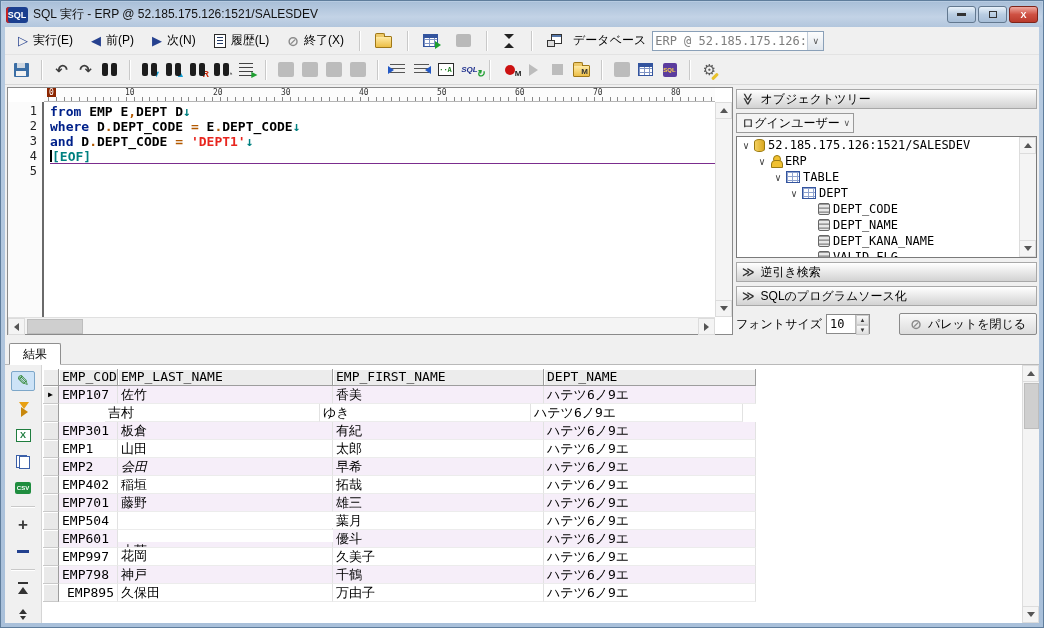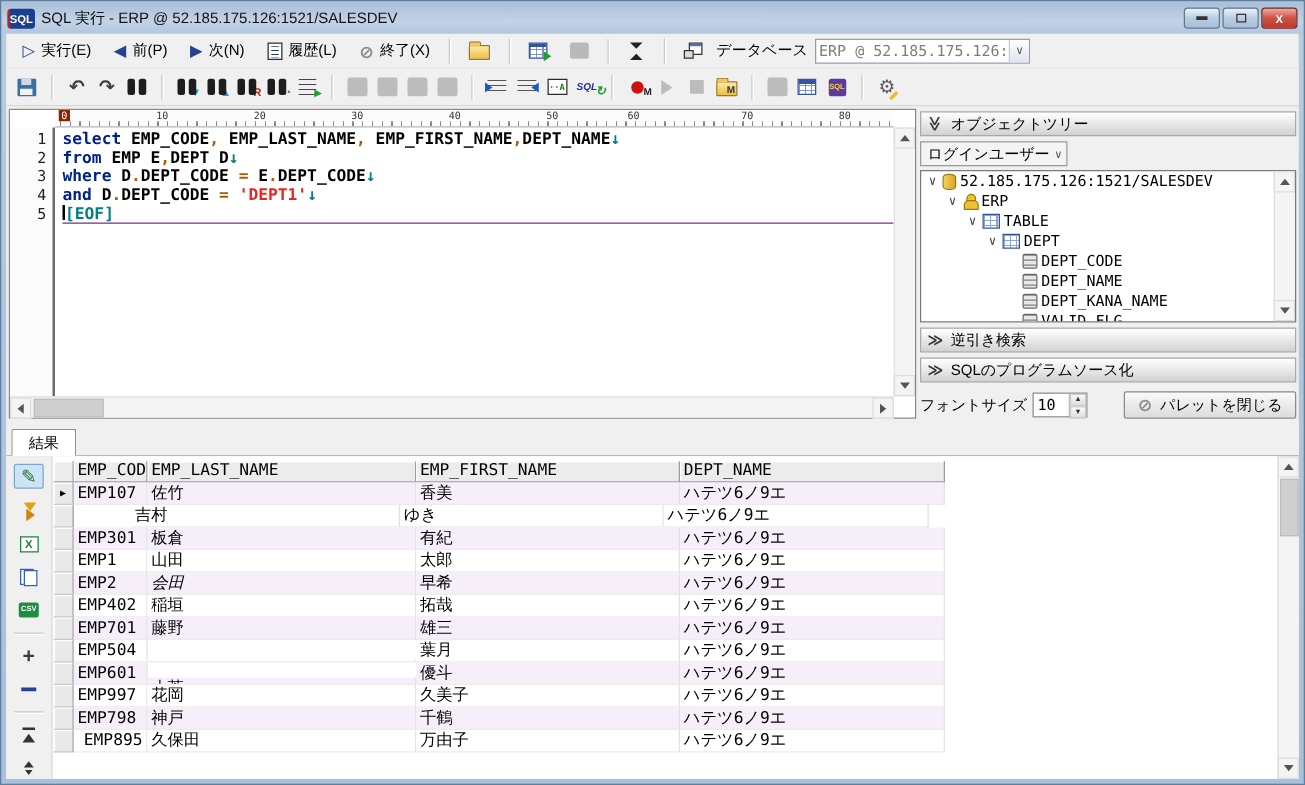--- a/index.html
+++ b/index.html
@@ -375,37 +375,36 @@
       <span class="ico">
           <span class="icon-gear">⚙</span>
         </span>
     </div>
 
     <div id="editor">
       <div id="ruler">
           <div class="ticks"></div>
           <span class="ruler-num ruler-zero" style="left: 3px;">0</span>
           <span class="ruler-num" style="left: 81px;">10</span>
-          <span class="ruler-num" style="left: 159px;">20</span>
+          <span class="ruler-num" style="left: 169px;">20</span>
           <span class="ruler-num" style="left: 237px;">30</span>
           <span class="ruler-num" style="left: 315px;">40</span>
           <span class="ruler-num" style="left: 393px;">50</span>
-          <span class="ruler-num" style="left: 458px;">60</span>
+          <span class="ruler-num" style="left: 471px;">60</span>
           <span class="ruler-num" style="left: 549px;">70</span>
           <span class="ruler-num" style="left: 627px;">80</span>
         </div>
       <div id="gutter">
           <div class="lnum">1</div>
           <div class="lnum">2</div>
           <div class="lnum">3</div>
           <div class="lnum">4</div>
           <div class="lnum">5</div>
         </div>
       <div id="codearea">
-          <div class="code-line"><span class="kw">select</span><span class="id"> EMP_CODE</span><span class="pu">,</span><span class="id"> EMP_LAST_NAME</span><span class="pu">,</span><span class="id"> EMP_FIRST_NAME</span><span class="pu">,</span><span class="id">DEPT_NAME</span><span class="nl">↓</span></div>
           <div class="code-line"><span class="kw">from</span><span class="id"> EMP E</span><span class="pu">,</span><span class="id">DEPT D</span><span class="nl">↓</span></div>
           <div class="code-line"><span class="kw">where</span><span class="id"> D</span><span class="pu">.</span><span class="id">DEPT_CODE </span><span class="pu">=</span><span class="id"> E</span><span class="pu">.</span><span class="id">DEPT_CODE</span><span class="nl">↓</span></div>
           <div class="code-line"><span class="kw">and</span><span class="id"> D</span><span class="pu">.</span><span class="id">DEPT_CODE </span><span class="pu">=</span><span class="id"> </span><span class="str">'DEPT1'</span><span class="nl">↓</span></div>
           <div class="code-line current"><span class="caret"></span><span class="eof">[EOF]</span></div>
         </div>
       <div id="ed-vsb">
         <span class="sb-btn" style="top:0;right:0;">
             <span class="arr up"></span>
           </span>
         <span class="sb-btn" style="bottom:0;right:0;">

